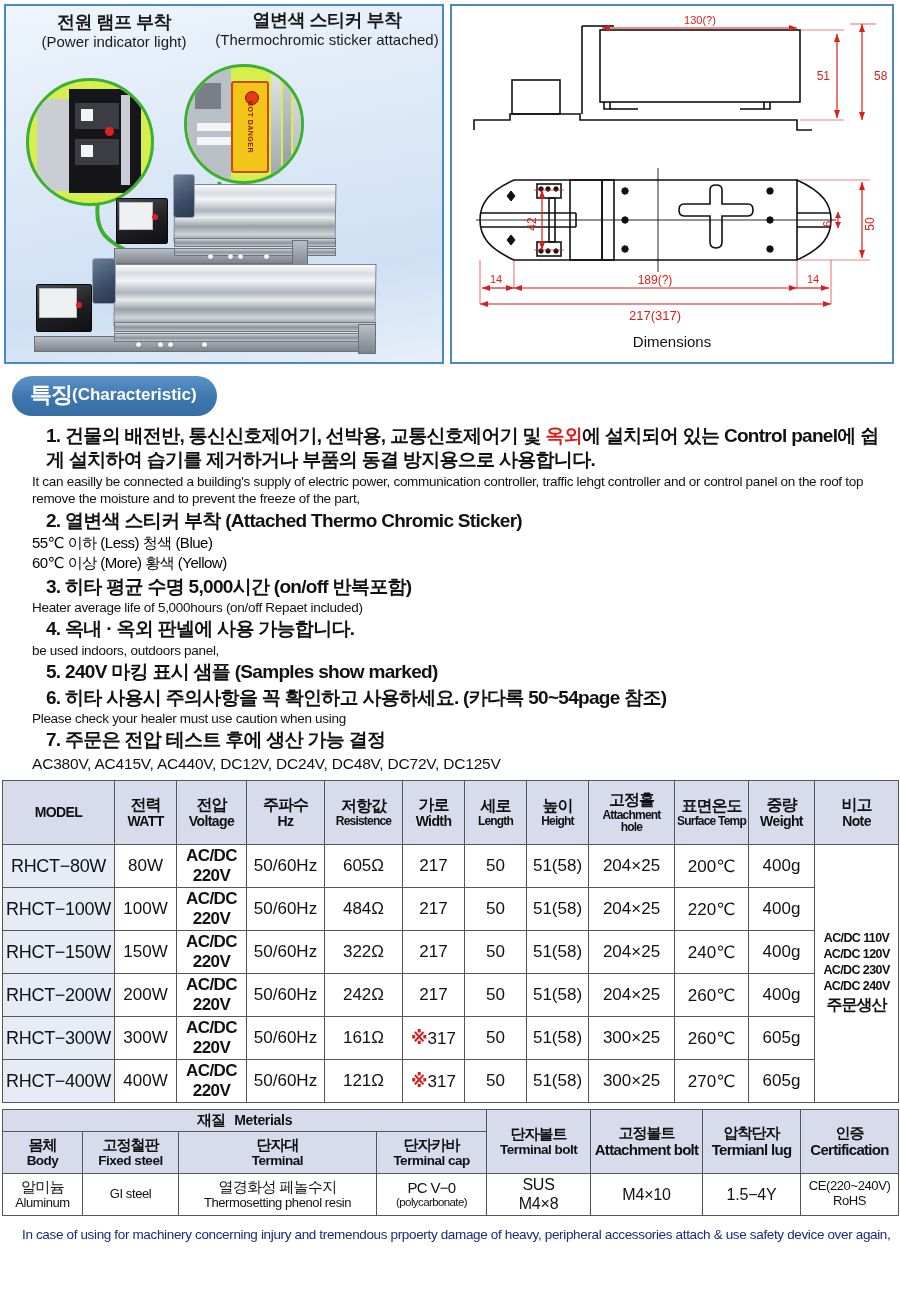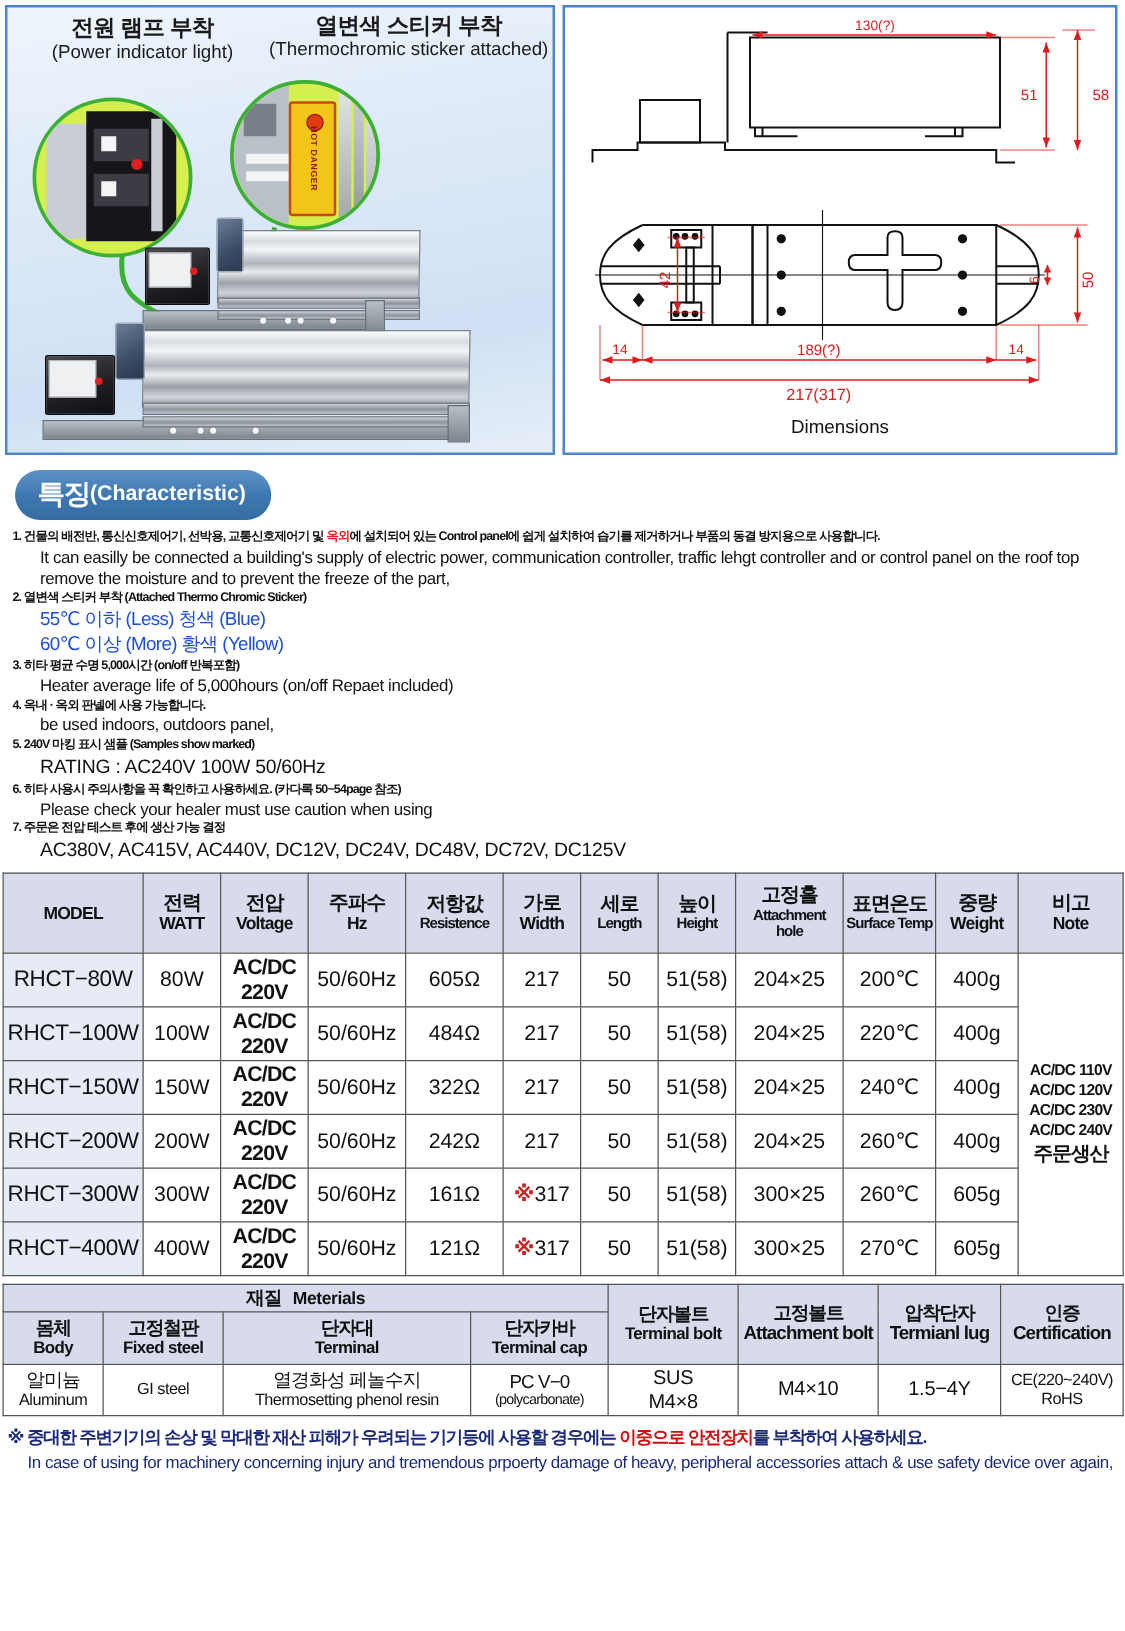--- a/index.html
+++ b/index.html
@@ -117,30 +117,31 @@
     color:#fff; border-radius:20px;
     padding:4px 20px 6px 18px;
     margin:6px 0 8px 6px;
   }
   .char-badge .ko { font-size:22px; font-weight:bold; letter-spacing:-1px; vertical-align:middle;}
   .char-badge .en { font-size:17px; font-weight:bold; vertical-align:middle;}
 
   ol.char-list { list-style:none; margin:0; padding:0 0 0 4px; }
   ol.char-list > li { margin-bottom:1px; }
   .ci-ko {
-    font-size:10px; font-weight:bold; color:#111; letter-spacing:-0.7px;
+    font-size:19px; font-weight:bold; color:#111; letter-spacing:-0.7px;
     line-height:1.28;
+    margin-left:36px;
   }
   .ci-num { font-weight:bold; }
   .ci-en {
     font-size:13.5px; color:#111; letter-spacing:-0.3px; line-height:1.3;
     padding-left:22px;
   }
   .ci-sub {
-    font-size:15px; color:#1d4ed8; letter-spacing:-0.5px; line-height:1.35;
+    font-size:15px; color:#000000; letter-spacing:-0.5px; line-height:1.35;
     padding-left:22px;
   }
   .ci-rating {
     font-size:15.5px; color:#111; letter-spacing:-0.2px; line-height:1.45;
     padding-left:22px;
   }
   .hl-red { color:#e01b1b; }
 
   
   .tbl-wrap { padding:4px 2px 0 2px; }
@@ -451,21 +452,20 @@
         <span>옥내 · 옥외 판넬에 사용 가능합니다.</span>
       </div>
       <div class="ci-en">be used indoors, outdoors panel,</div>
     </li>
 
     <li>
       <div class="ci-ko">
         <span class="ci-num">5.</span>
         <span>240V 마킹 표시 샘플 (Samples show marked)</span>
       </div>
-      <div class="ci-rating">RATING : AC240V 100W 50/60Hz</div>
     </li>
 
     <li>
       <div class="ci-ko">
         <span class="ci-num">6.</span>
         <span>히타 사용시 주의사항을 꼭 확인하고 사용하세요. (카다록 50~54page 참조)</span>
       </div>
       <div class="ci-en">Please check your healer must use caution when using</div>
     </li>
 
@@ -718,18 +718,14 @@
         </td>
         <td class="val">
           <span class="mv-en">CE(220~240V) RoHS</span>
         </td>
       </tr>
     </tbody>
   </table>
 </div>
 
 <div class="warn">
-  <div class="warn-ko">
-    <span>※</span>
-    <span>중대한 주변기기의 손상 및 막대한 재산 피해가 우려되는 기기등에 사용할 경우에는 </span><span class="red">이중으로 안전장치</span><span>를 부착하여 사용하세요.</span>
-  </div>
   <div class="warn-en">In case of using for machinery concerning injury and tremendous prpoerty damage of heavy, peripheral accessories attach &amp; use safety device over again,</div>
 </div>
 
 </body></html>

